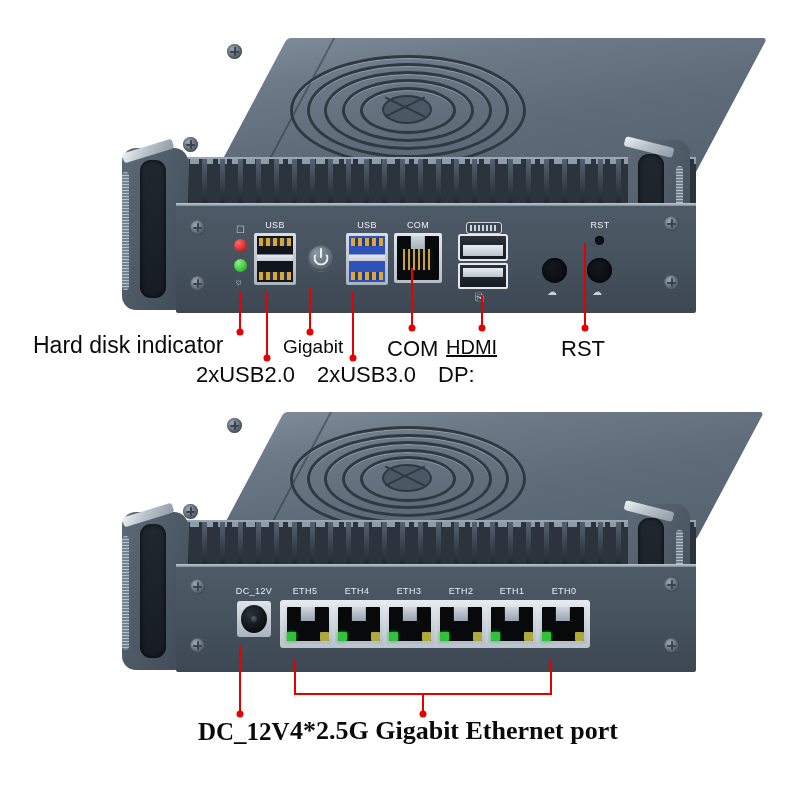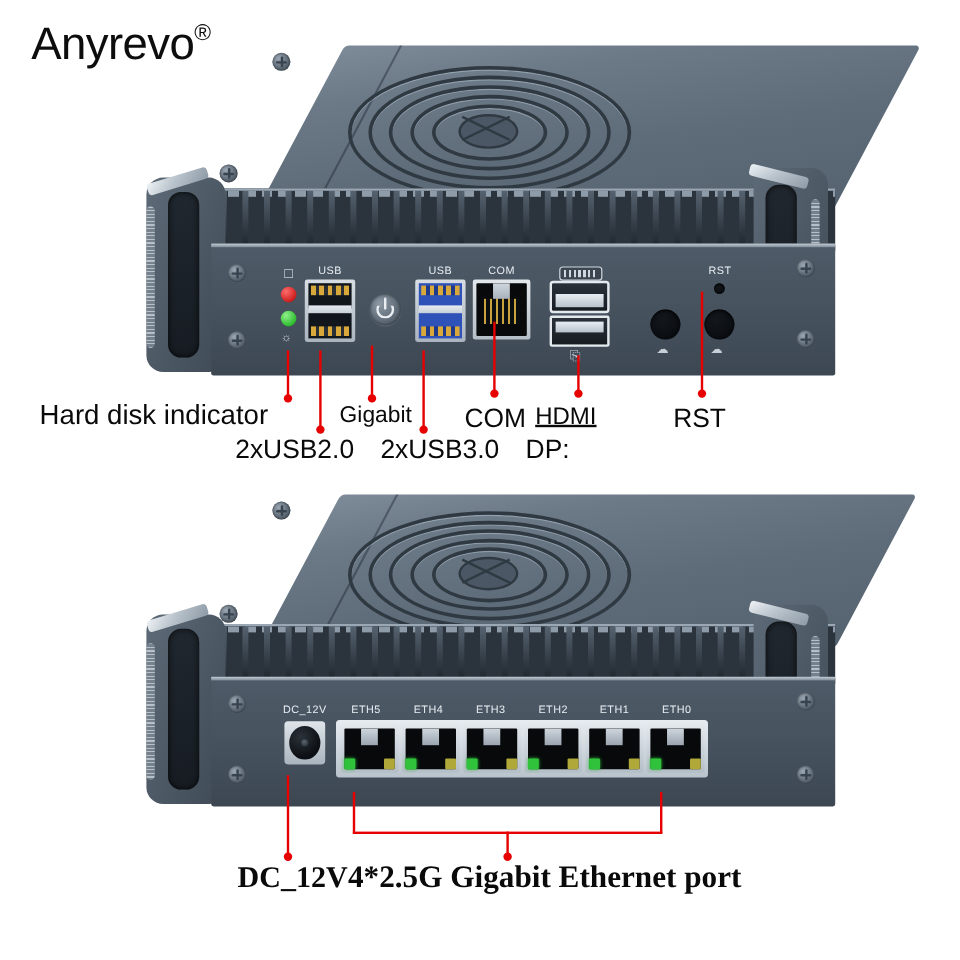--- a/index.html
+++ b/index.html
@@ -258,23 +258,20 @@
   .cap-serif{
     position:absolute;color:#0a0a0a;white-space:nowrap;
     font-family:"Liberation Serif", serif;font-weight:bold;
   }
 </style>
 </head>
 <body>
 
 <div class="stage">
 
-  <div class="brand">
-    <span>Anyrevo</span><span class="reg">®</span>
-  </div>
 
   <div class="unit" style="left:100px;top:20px;width:600px;height:310px;">
 
     <div class="lid" style="left:150px;top:18px;width:480px;height:140px;"></div>
     <div class="lid-seam" style="left:196px;top:18px;height:140px;"></div>
     <div class="screw" style="left:127px;top:24px;"></div>
     <div class="screw" style="left:83px;top:117px;"></div>
 
     <div class="fan" style="left:190px;top:35px;width:230px;height:105px;">
       <div class="ring" style="left:0;top:0;width:230px;height:105px;"></div>

